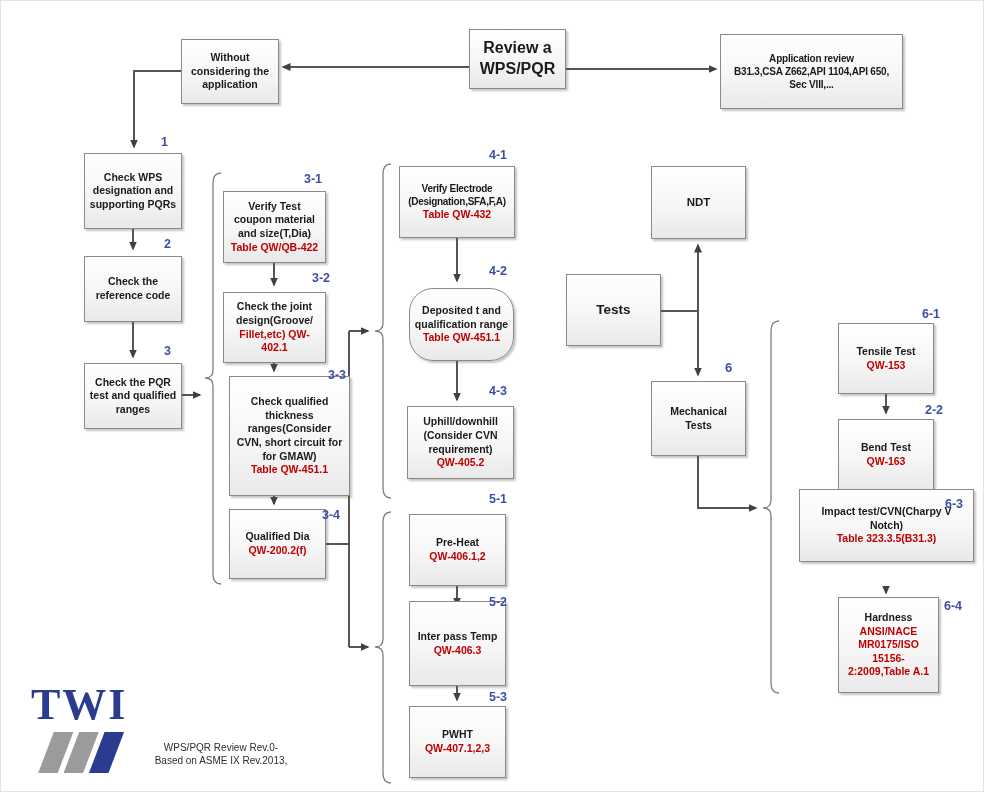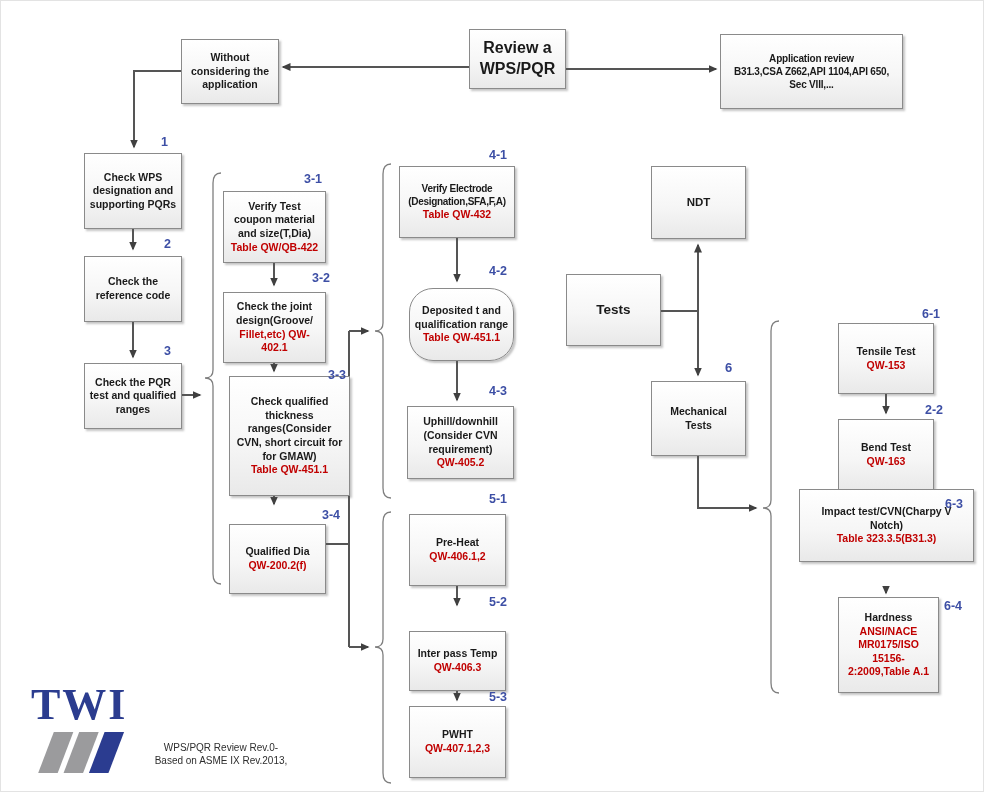--- a/index.html
+++ b/index.html
@@ -25,27 +25,27 @@
   
   #n-review{left:468px;top:28px;width:97px;height:60px;font-size:16px;}
   #n-without{left:180px;top:38px;width:98px;height:65px;}
   #n-application{left:719px;top:33px;width:183px;height:75px;font-size:10px;letter-spacing:-0.2px;}
   #n-check1{left:83px;top:152px;width:98px;height:76px;}
   #n-check2{left:83px;top:255px;width:98px;height:66px;}
   #n-check3{left:83px;top:362px;width:98px;height:66px;}
   #n-s31{left:222px;top:190px;width:103px;height:72px;}
   #n-s32{left:222px;top:291px;width:103px;height:71px;}
   #n-s33{left:228px;top:375px;width:121px;height:120px;}
-  #n-s34{left:228px;top:508px;width:97px;height:70px;margin-top:15px;}
+  #n-s34{left:228px;top:508px;width:97px;height:70px;}
   #n-s41{left:398px;top:165px;width:116px;height:72px;}
   #n-s41 .nl{font-size:10px;letter-spacing:-0.3px;}
   #n-s42{left:408px;top:287px;width:105px;height:73px;border-radius:24px;}
   #n-s43{left:406px;top:405px;width:107px;height:73px;}
   #n-s51{left:408px;top:513px;width:97px;height:72px;}
-  #n-s52{left:408px;top:630px;width:97px;height:60px;}
+  #n-s52{left:408px;top:600px;width:97px;height:85px;}
   #n-s53{left:408px;top:705px;width:97px;height:72px;}
   #n-ndt{left:650px;top:165px;width:95px;height:73px;font-size:11.5px;}
   #n-tests{left:565px;top:273px;width:95px;height:72px;font-size:13.5px;}
   #n-mech{left:650px;top:380px;width:95px;height:75px;}
   #n-s61{left:837px;top:322px;width:96px;height:71px;}
   #n-s62{left:837px;top:418px;width:96px;height:72px;}
   #n-s63{left:798px;top:488px;width:175px;height:73px;}
   #n-s64{left:837px;top:596px;width:101px;height:96px;}
   
   #st-s1{left:160px;top:135px;}

